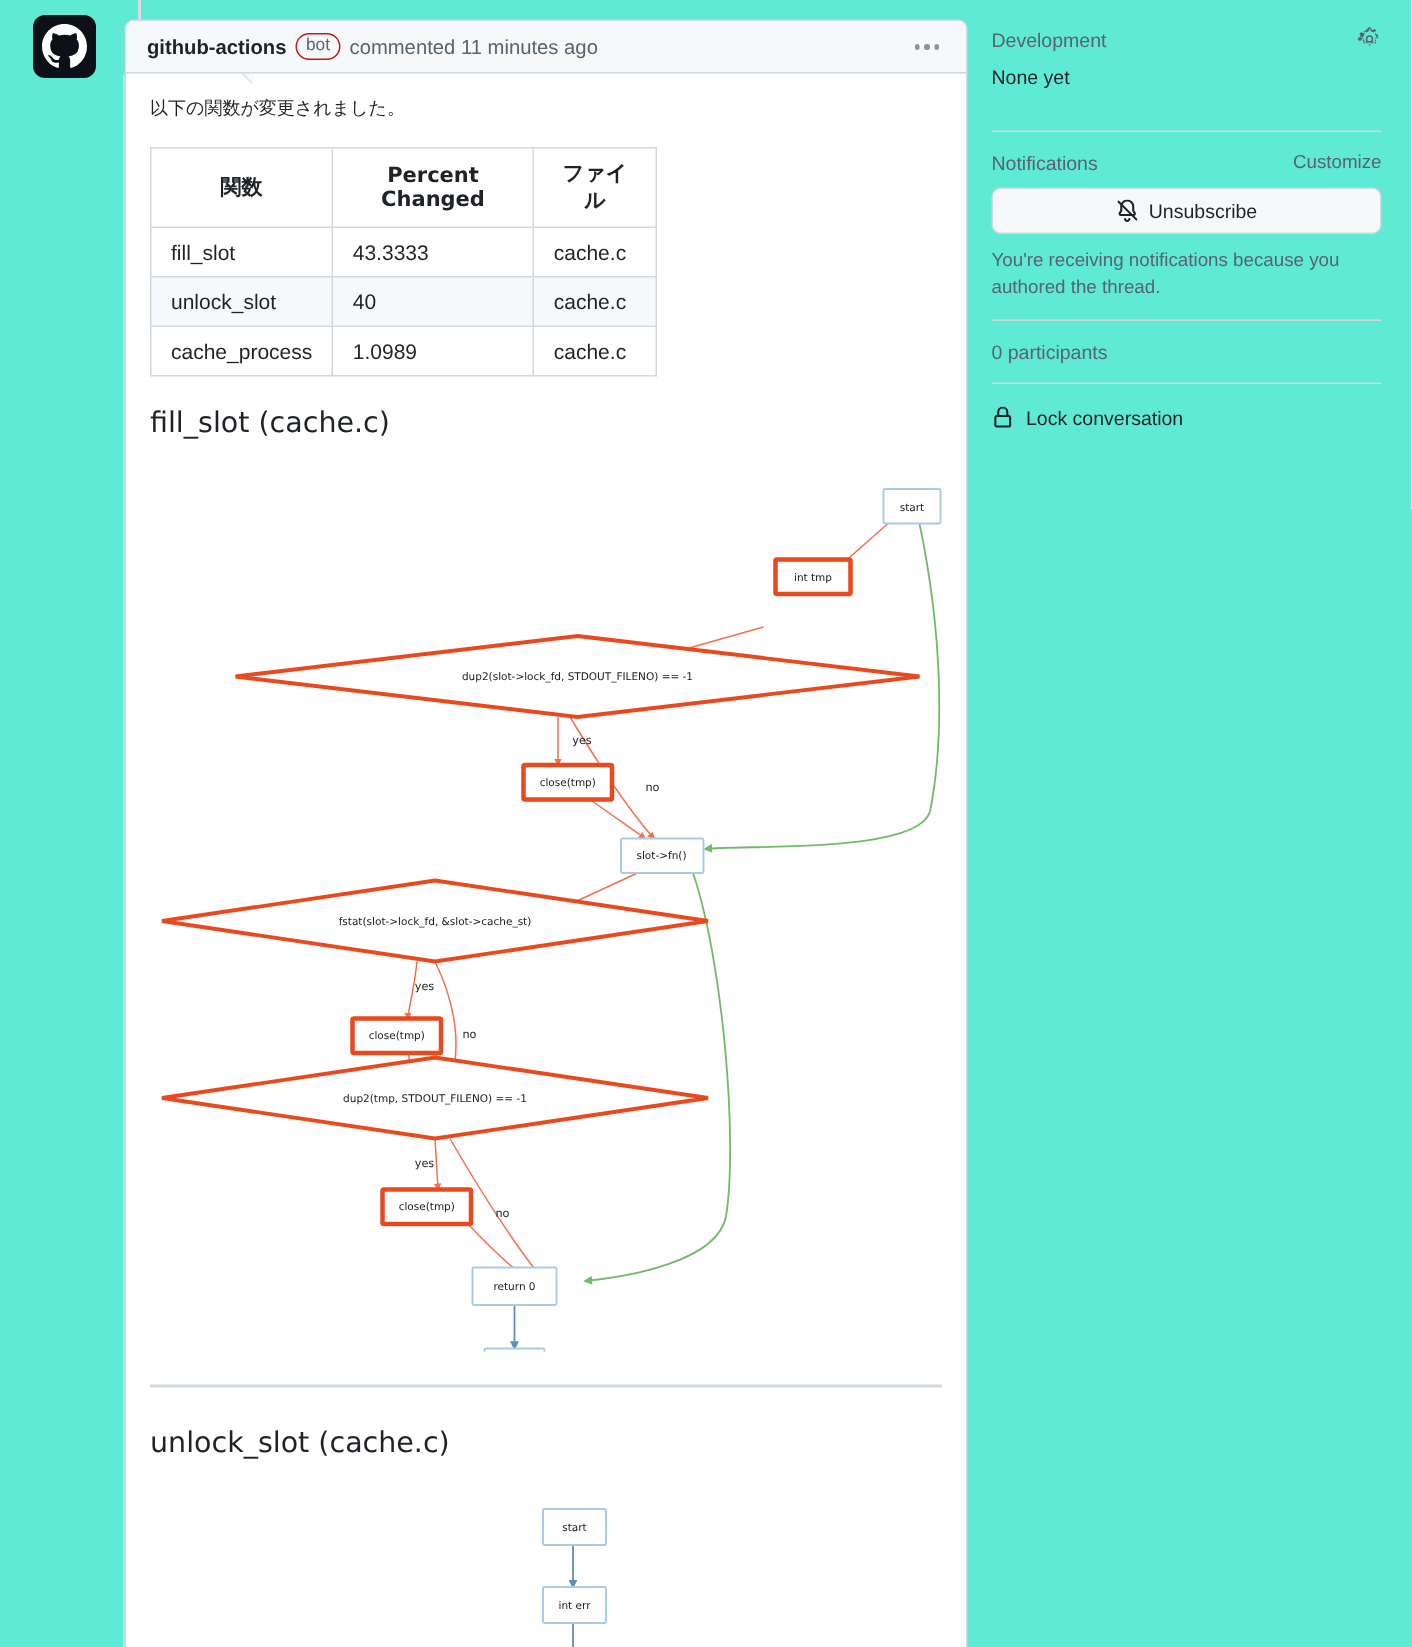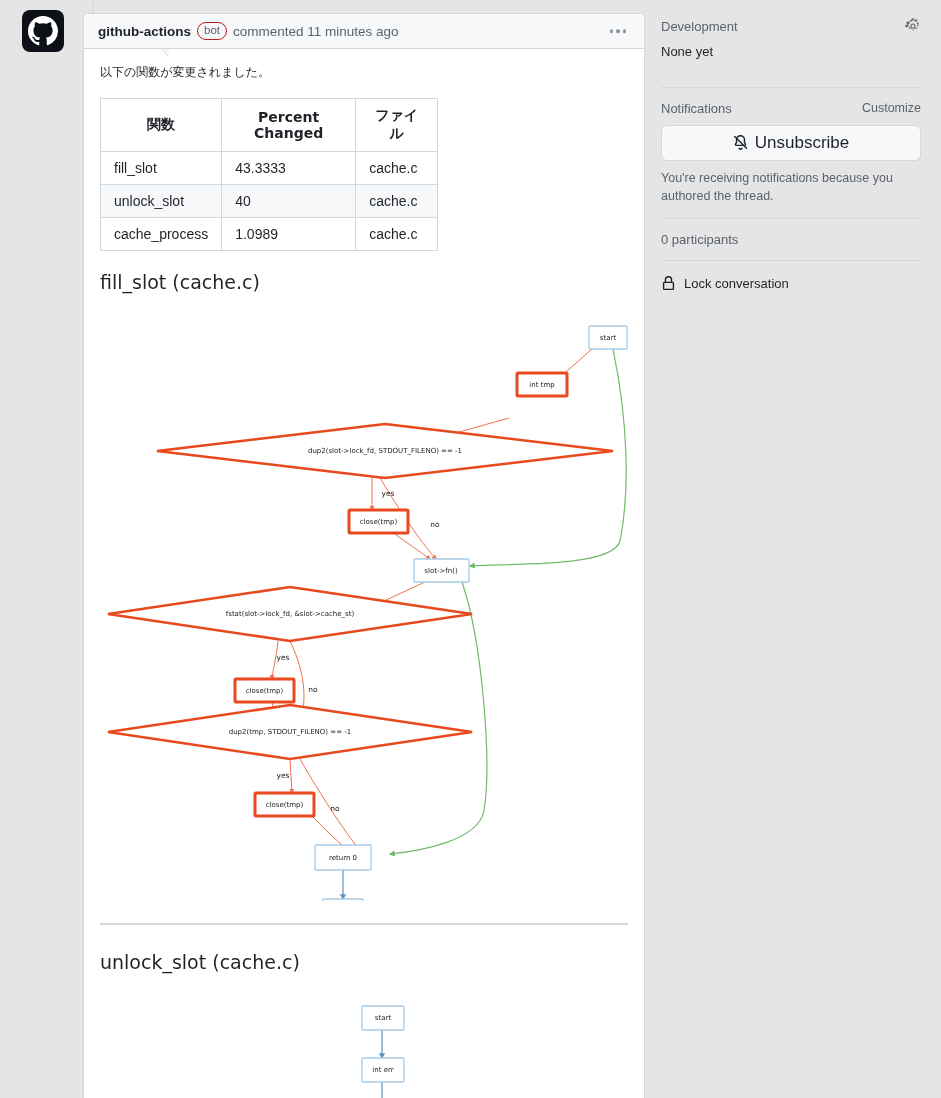--- a/index.html
+++ b/index.html
@@ -7,21 +7,21 @@
     margin: 0; padding: 0;
     width: 941px; height: 1098px;
     background: #ffffff;
     font-family: "Liberation Sans", sans-serif;
     color: #1f2328;
     overflow: hidden;
   }
   #page {
     position: relative;
     width: 941px; height: 1098px;
-    background: #e5e5e5;
+    background: #5eead4;
   }
 
   
   #avatar-wrap {
     position: absolute; left: 22px; top: 10px;
     width: 42px; height: 42px;
   }
   #avatar {
     width: 42px; height: 42px;
     border-radius: 8px;
@@ -203,21 +203,21 @@
   .sb-divider {
     border: 0; border-top: 1px solid #d1d9e0;
     margin: 0 0 13px 0;
   }
   .sb-btn {
     width: 100%;
     border: 1px solid #d1d9e0;
     border-radius: 6px;
     background: #f6f8fa;
     padding: 7px 18px;
-    font-size: 17px;
+    font-size: 13px;
     color: #1f2328;
     display: flex; align-items: center; justify-content: center; gap: 7px;
     cursor: pointer;
     font-family: "Liberation Sans", sans-serif;
   }
   .sb-row {
     display: flex; align-items: center; gap: 8px;
     font-size: 13px; color: #1f2328;
     cursor: pointer;
     padding: 2px 0;

